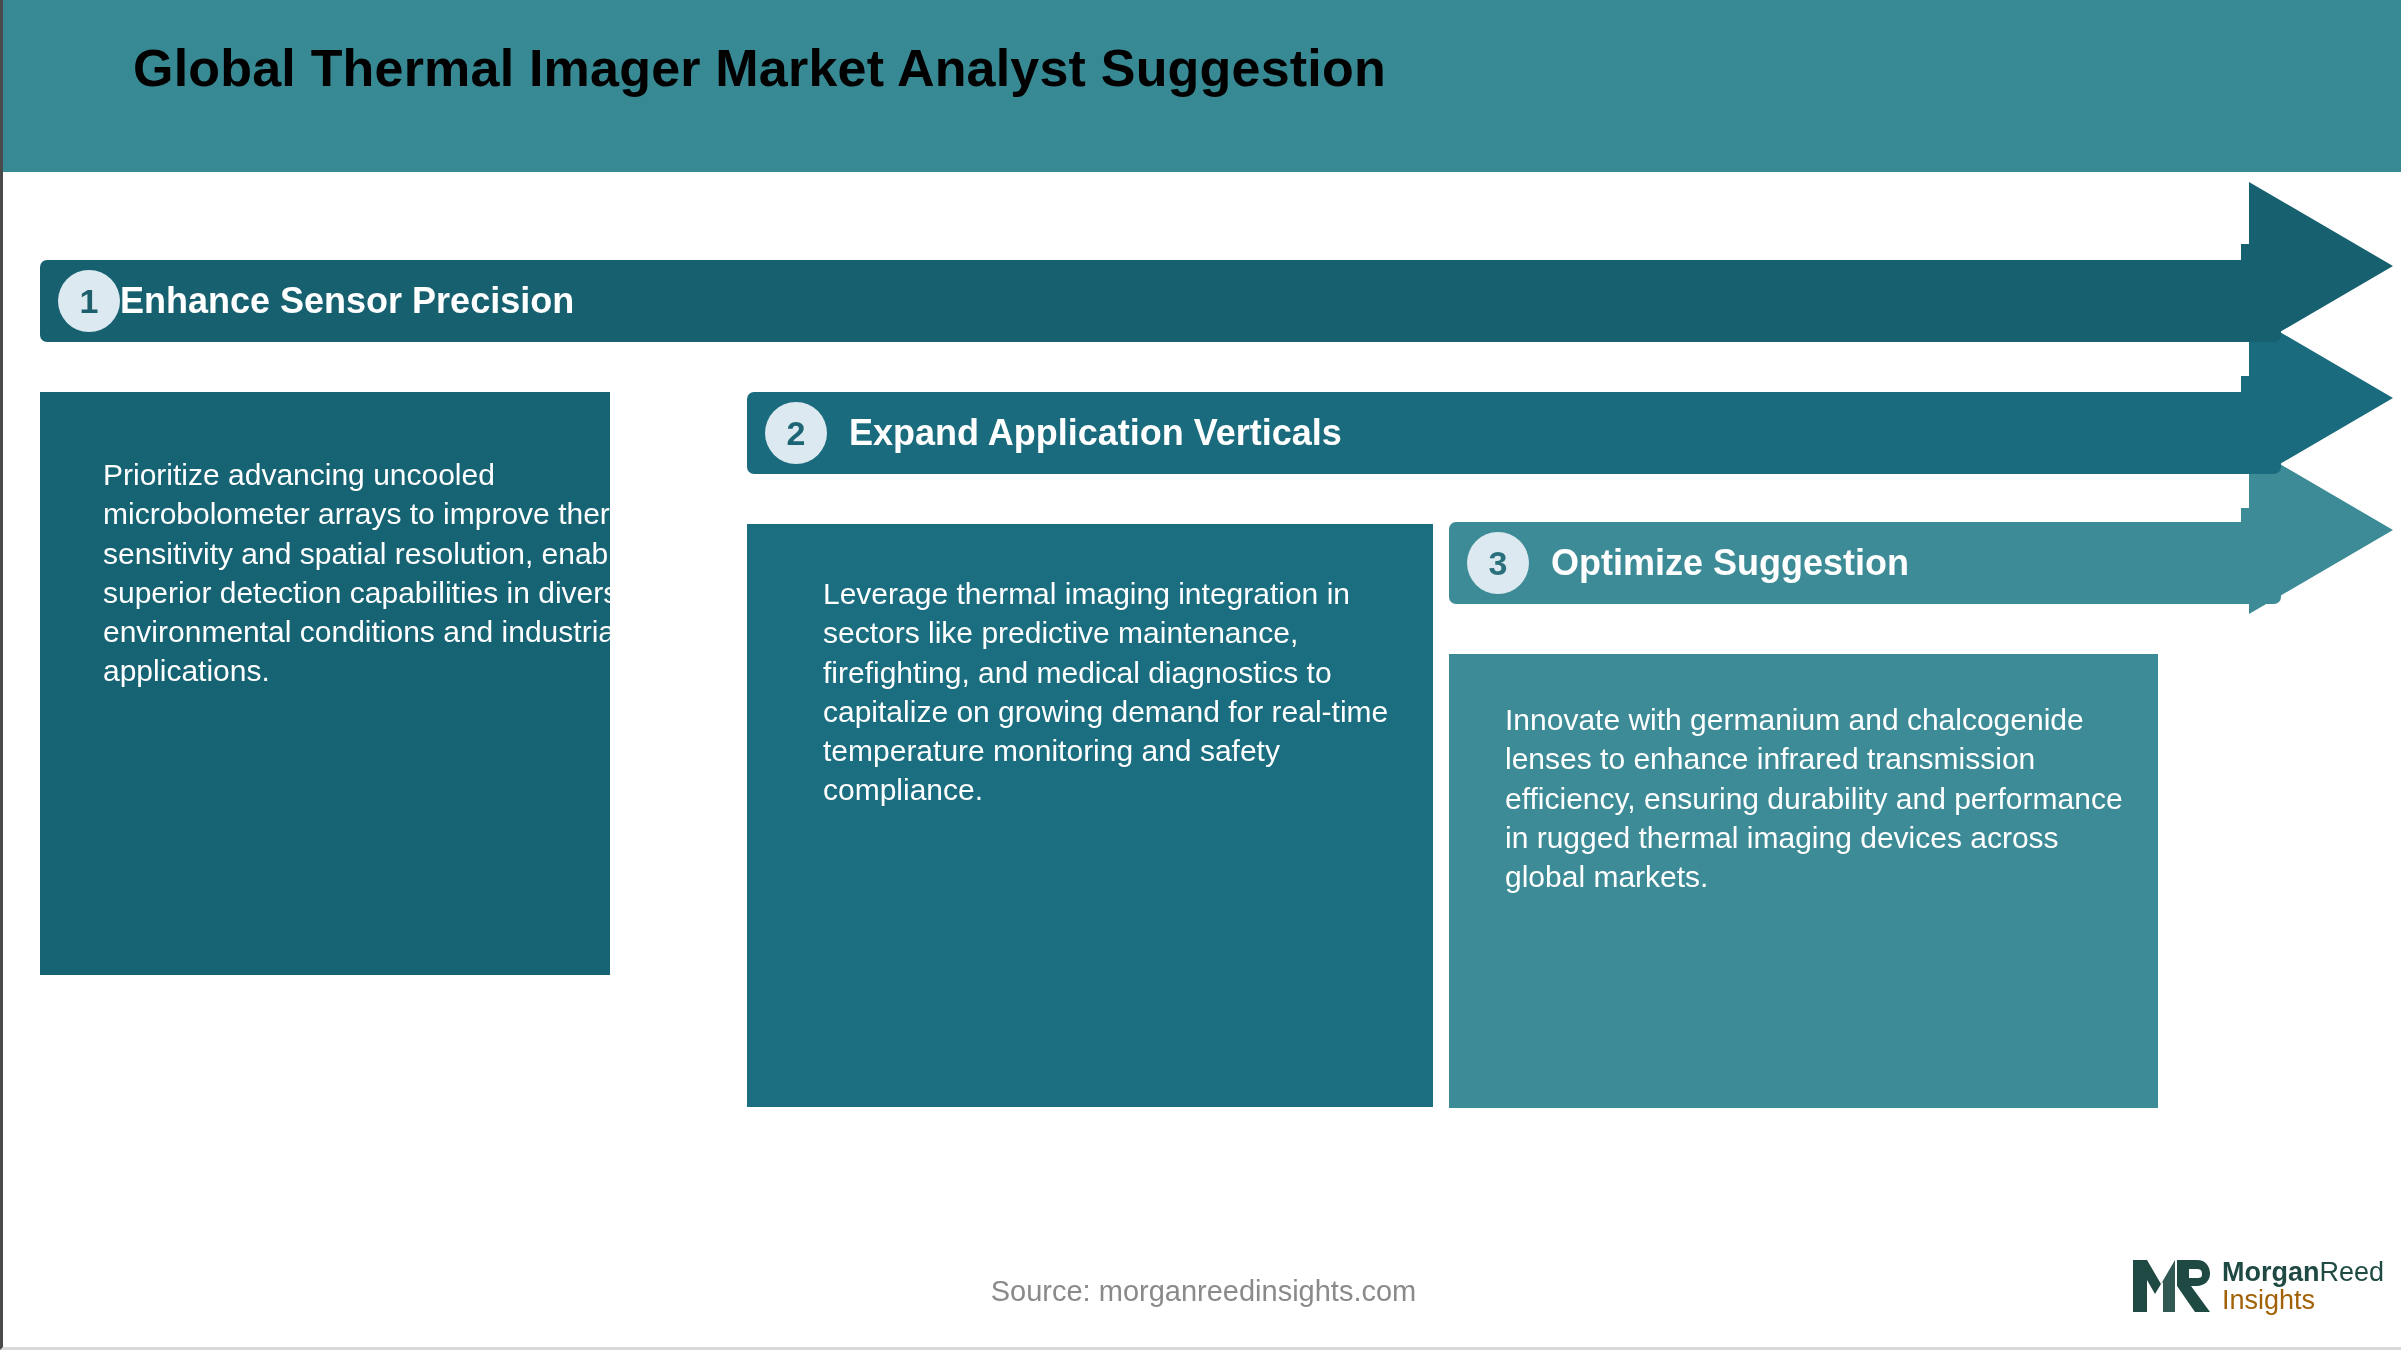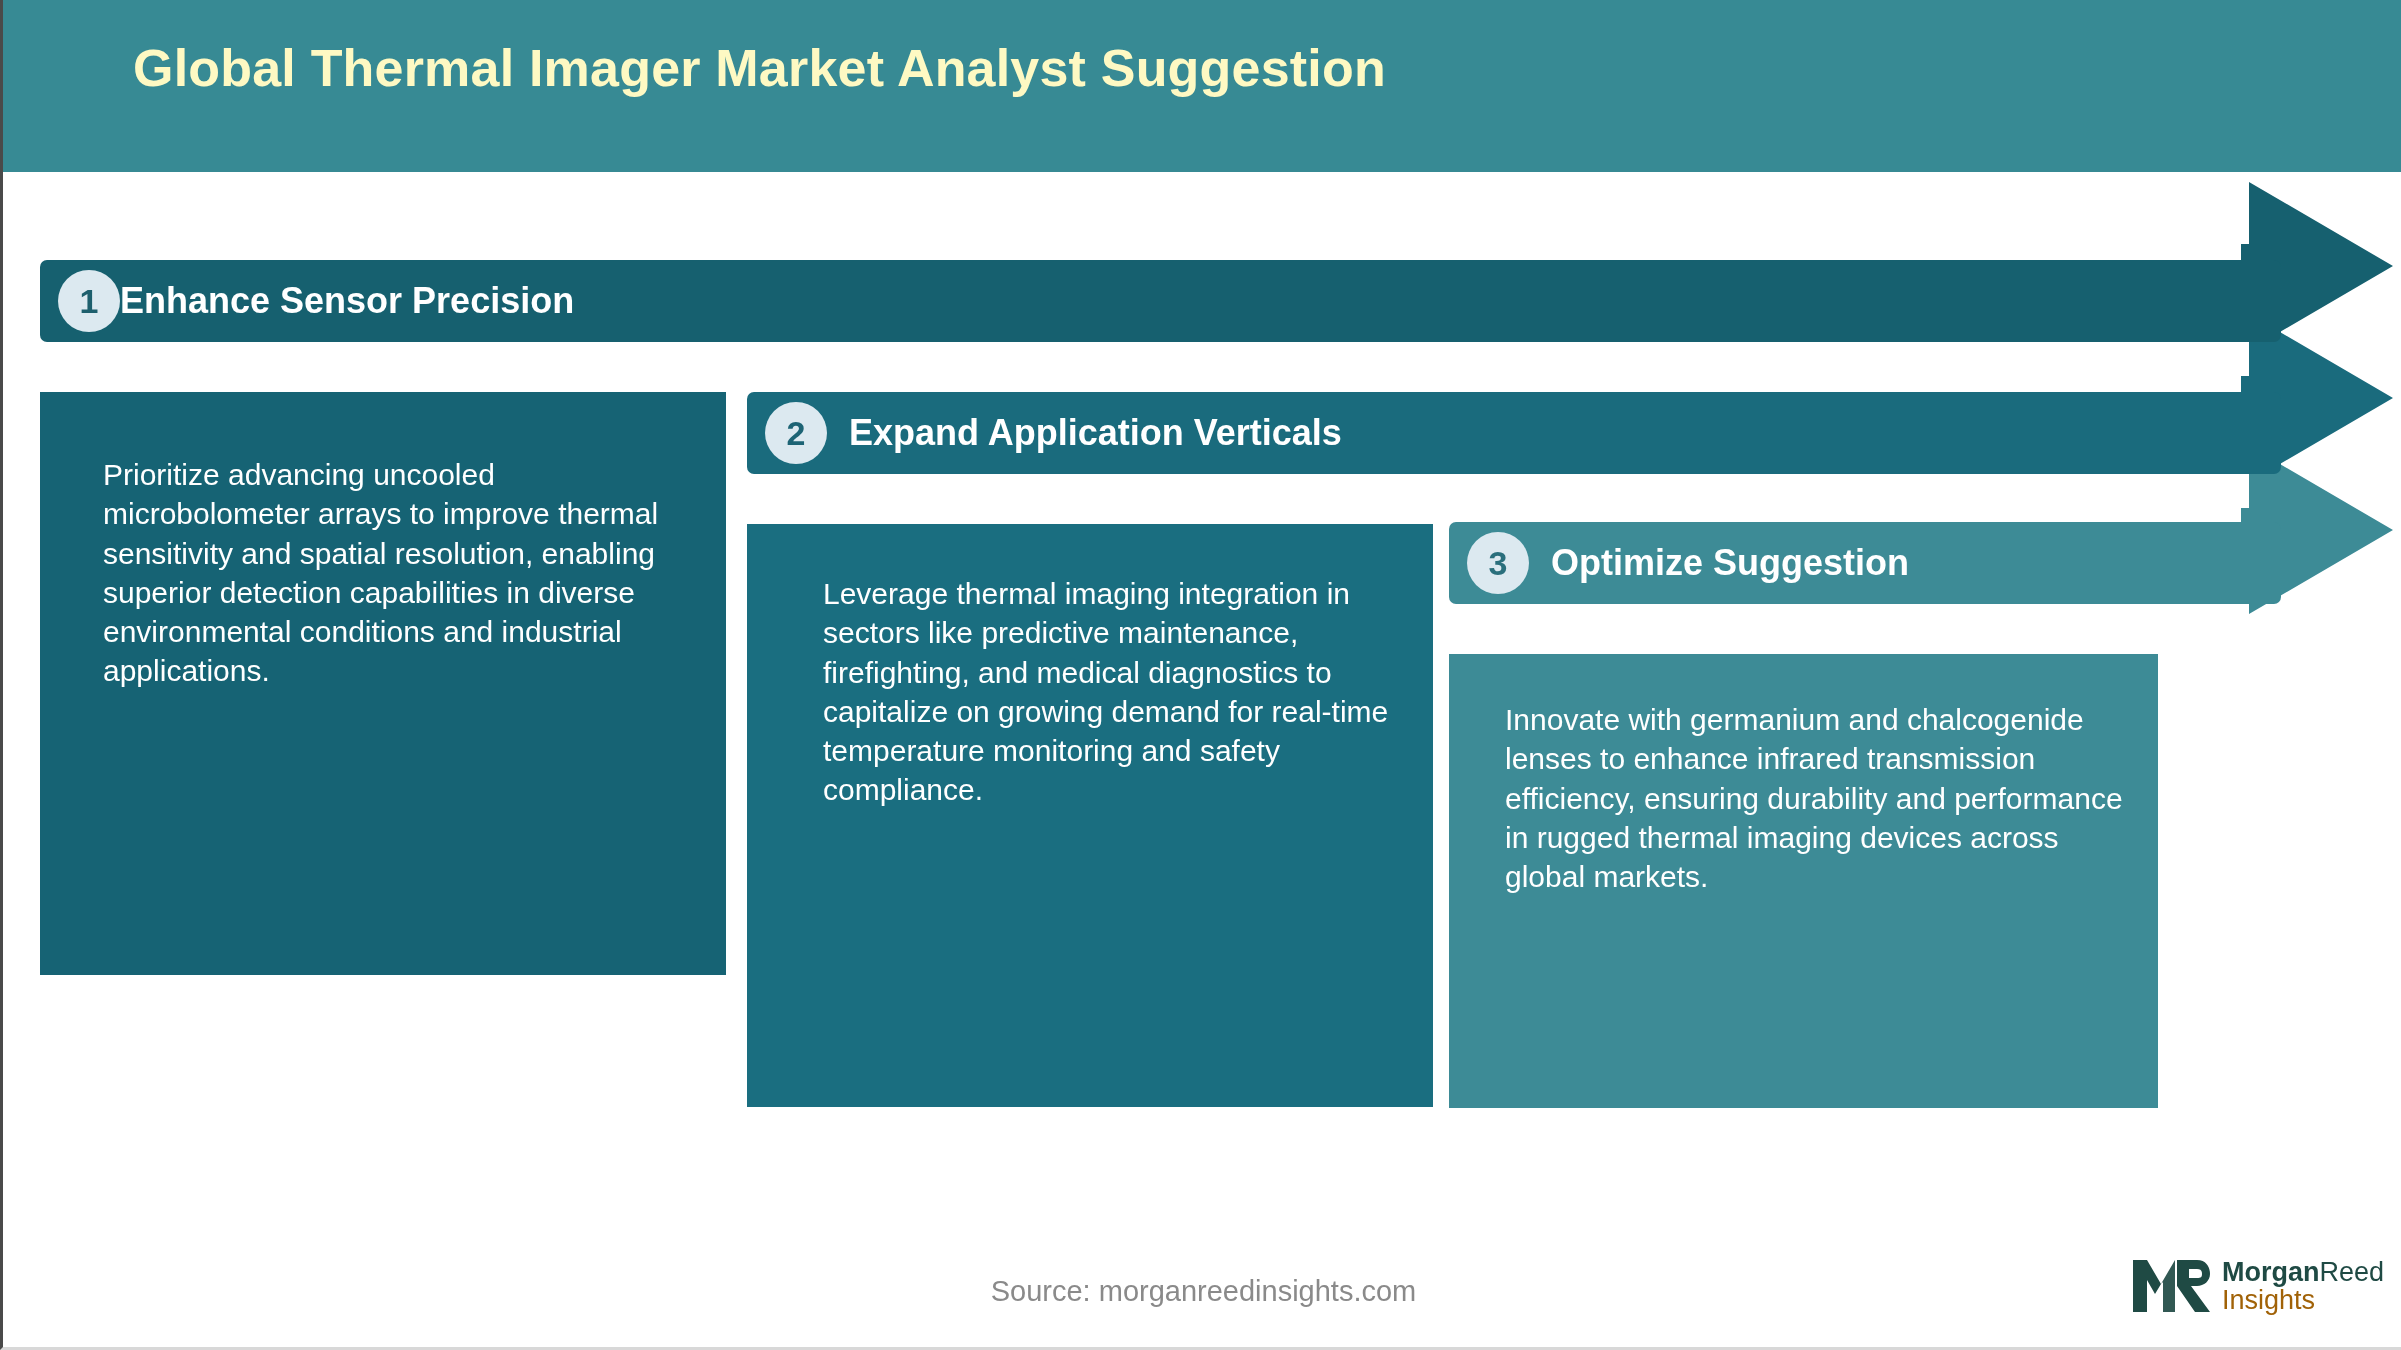--- a/index.html
+++ b/index.html
@@ -28,21 +28,21 @@
     width: 2401px;
     height: 172px;
     background: #378a94;
   }
   #header-title {
     position: absolute;
     left: 130px;
     top: 38px;
     font-size: 52px;
     font-weight: bold;
-    color: #fef9c3;
+    color: #000000;
     letter-spacing: 0.2px;
     white-space: nowrap;
   }
 
   
   .arrowhead {
     position: absolute;
     pointer-events: none;
   }
 
@@ -133,21 +133,21 @@
     <path d="M8,6 L8,68 L-40,68 L-40,112 L8,112 L8,174 L152,90 Z" fill="#3d8b96"></path>
   </svg>
 
   <div class="step-band" style="left:37px; top:260px; width:2223px; height:82px; background:#16606f; padding-left:18px;">
     <div class="badge" style="color:#1d5f6d;">
       <span>1</span>
     </div>
     <div class="band-title" style="text-align:right;">Enhance Sensor Precision</div>
   </div>
 
-  <div class="step-body" style="left:37px; top:392px; width:686px; height:583px; background:#166374;">
+  <div class="step-body" style="left:37px; top:392px; width:570px; height:583px; background:#166374;">
     <div class="body-text" style="left:63px; top:63px; width:560px;">Prioritize advancing uncooled microbolometer arrays to improve thermal sensitivity and spatial resolution, enabling superior detection capabilities in diverse environmental conditions and industrial applications.</div>
   </div>
 
   <div class="step-band" style="left:744px; top:392px; width:1516px; height:82px; background:#1a6b7d; padding-left:18px;">
     <div class="badge" style="color:#1d6475;">
       <span>2</span>
     </div>
     <div class="band-title" style="margin-left:22px;">Expand Application Verticals</div>
   </div>
 

